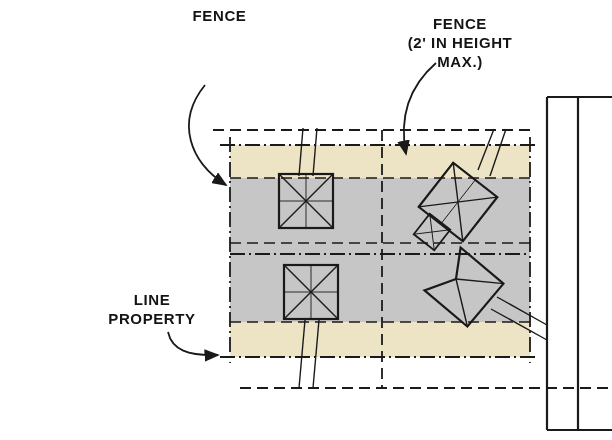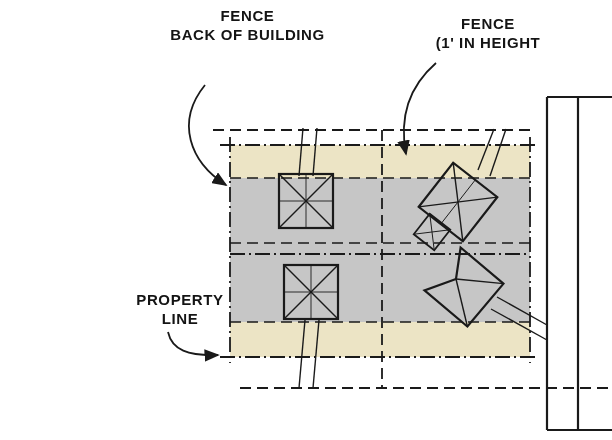--- a/index.html
+++ b/index.html
@@ -3,21 +3,21 @@
 <meta charset="utf-8">
 <style>
   html,body{margin:0;padding:0;background:#fff;}
   .canvas{
     position:relative;width:612px;height:440px;background:#fff;overflow:hidden;
     font-family:"Liberation Sans","DejaVu Sans",sans-serif;
   }
   .plan-svg{position:absolute;left:0;top:0;}
   .note{
     position:absolute;text-align:center;color:#141414;
-    font-size:15px;line-height:19px;font-weight:700;letter-spacing:.6px;margin-left:28px;
+    font-size:15px;line-height:19px;font-weight:700;letter-spacing:.6px;
   }
   .note span{display:block;}
   .ln{stroke:var(--line,#1a1a1a);fill:none;stroke-linecap:butt;}
   .w1{stroke-width:1.4;}
   .w15{stroke-width:1.8;}
   .w2{stroke-width:2.2;}
   .thin{stroke-width:.9;}
   .leader{stroke:var(--line,#1a1a1a);stroke-width:1.8;fill:none;}
 </style>
 </head>
@@ -124,26 +124,26 @@
 
     <g>
       <path class="leader" marker-end="url(#arrow)" d="M 205,85 C 175,122 190,162 226,185"></path>
       <path class="leader" marker-end="url(#arrow)" d="M 436,63 C 405,90 400,122 406,154"></path>
       <path class="leader" marker-end="url(#arrow)" d="M 168,332 C 172,350 188,356 218,355"></path>
     </g>
   </svg>
 
   <div class="note" style="left:112px;top:6px;width:215px;">
     <span>FENCE</span>
-    <span>BACK OF BUILDING</span>
   </div>
 
   <div class="note" style="left:380px;top:14px;width:160px;">
     <span>FENCE</span>
-    <span>(1' IN HEIGHT</span>
+    <span>(2' IN HEIGHT</span>
+    <span>MAX.)</span>
   </div>
 
   <div class="note" style="left:92px;top:290px;width:120px;">
+    <span>LINE</span>
     <span>PROPERTY</span>
-    <span>LINE</span>
   </div>
 
 </div>
 
 </body></html>

